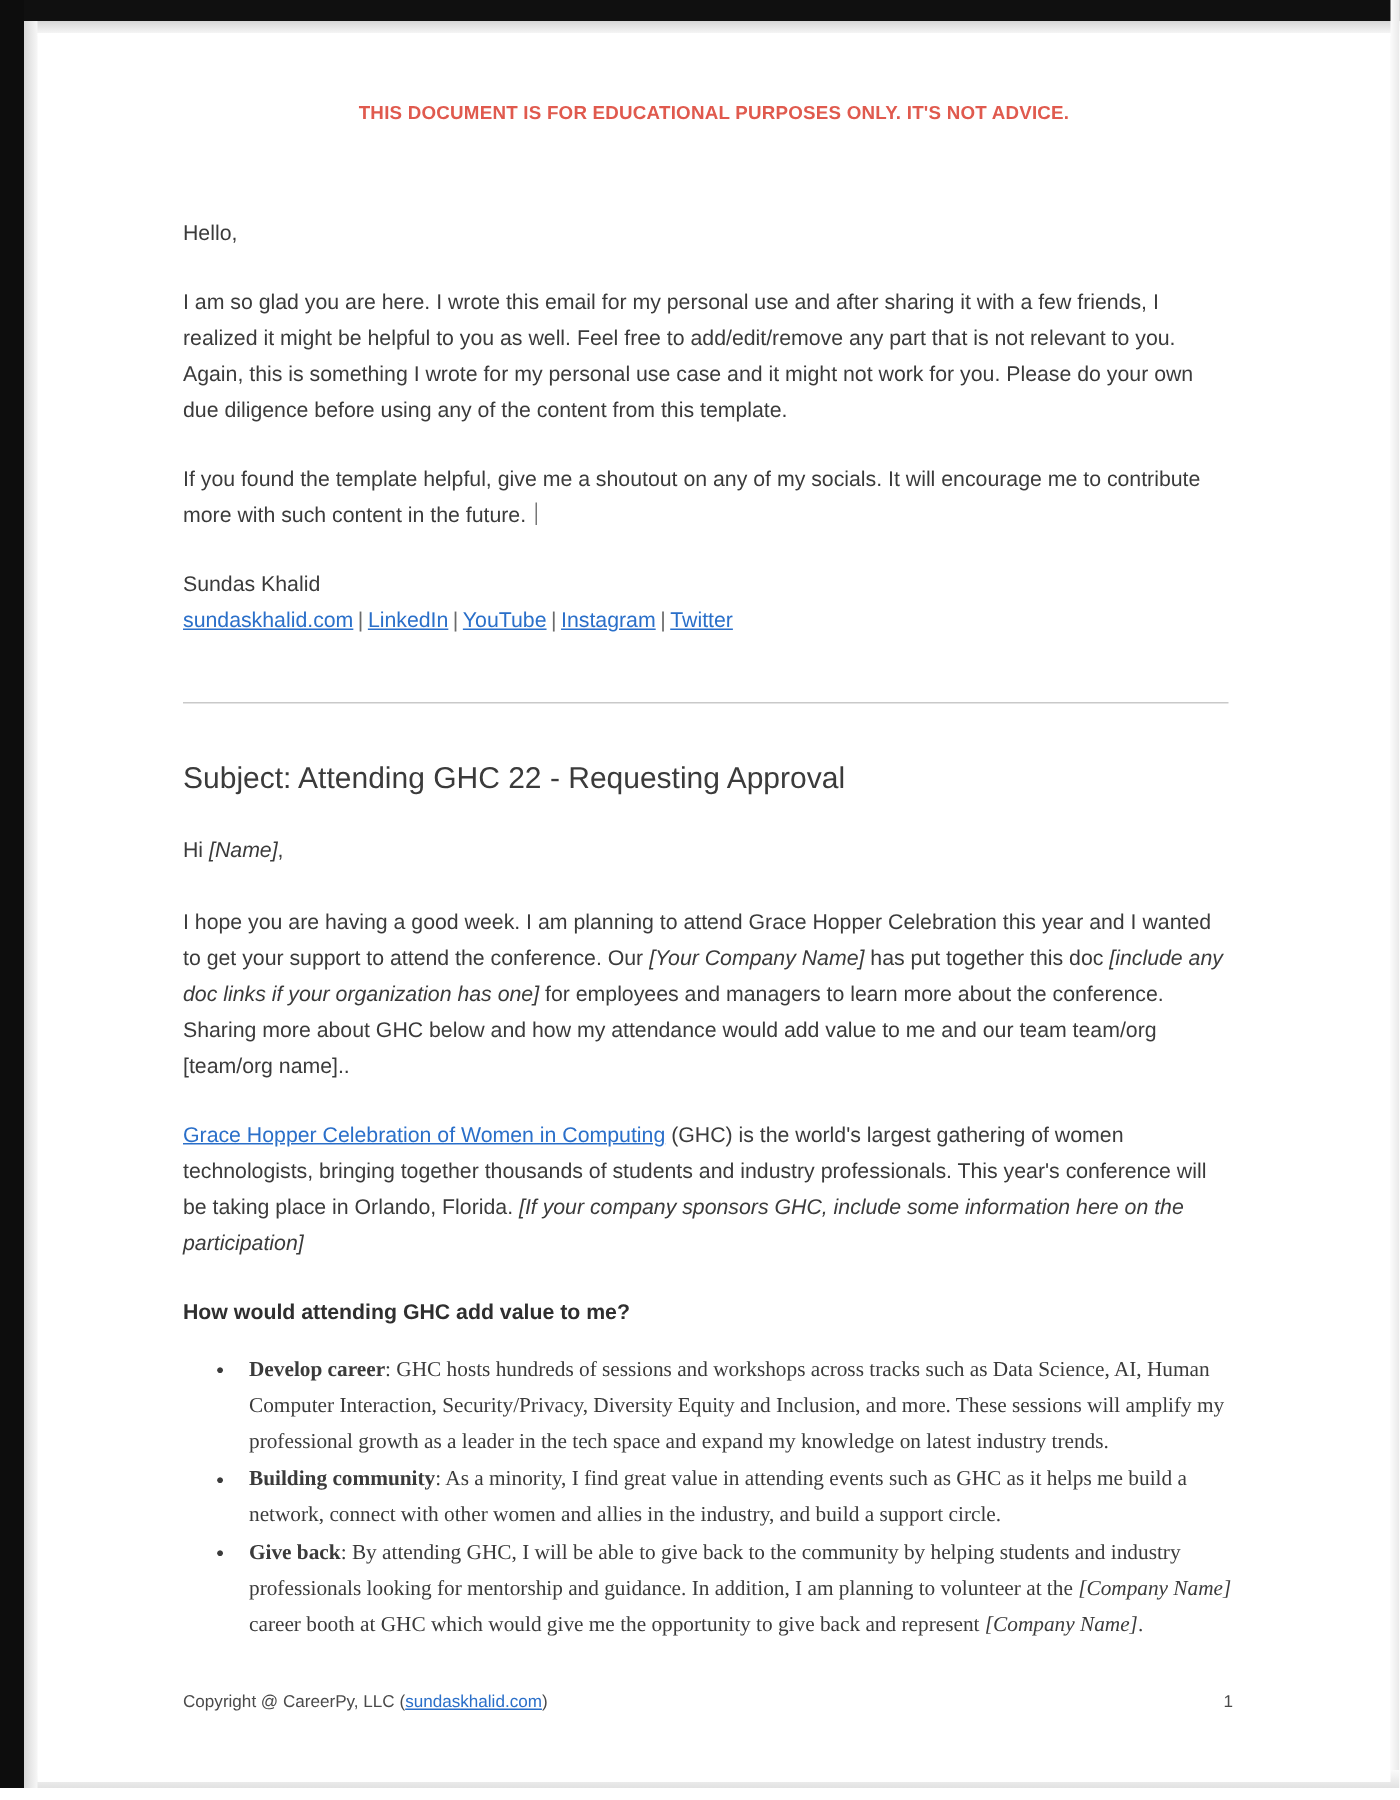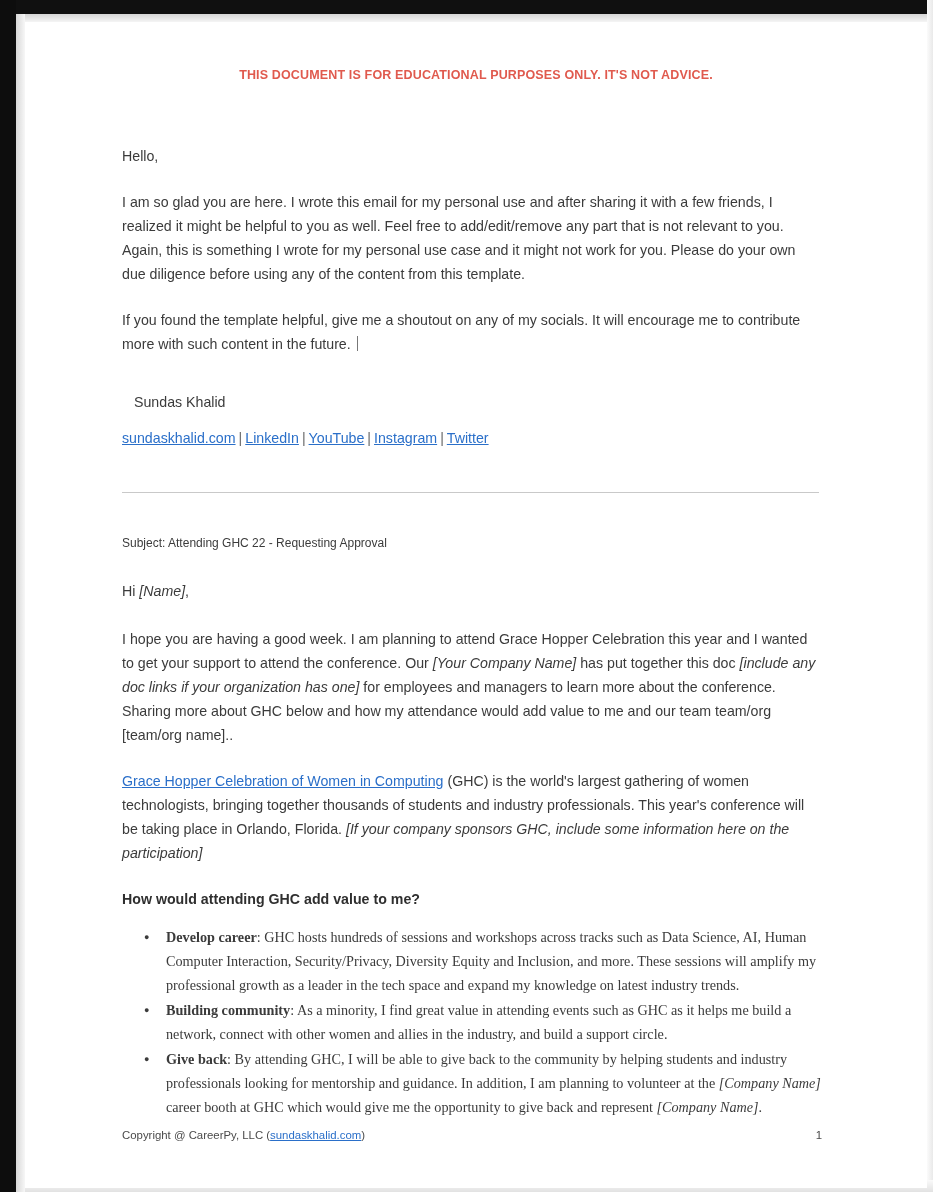--- a/index.html
+++ b/index.html
@@ -89,21 +89,21 @@
 
   p.para {
     margin: 0 0 22px 0;
     font-size: 14.2px;
     line-height: 24px;
     color: #3b3b3b;
   }
   p.tight { margin-bottom: 0; }
 
   .sig-name {
-    margin: 12px;
+    margin: 0;
     font-size: 14.2px;
     line-height: 24px;
     color: #3b3b3b;
   }
   .sig-links {
     margin: 0;
     font-size: 14.2px;
     line-height: 24px;
     color: #3b3b3b;
   }
@@ -115,21 +115,21 @@
 
   hr.rule {
     border: none;
     border-top: 1px solid #c9c9c9;
     margin: 42px 0 38px 0;
     width: 697px;
   }
 
   .subject {
     margin: 0 0 24px 0;
-    font-size: 12px;
+    font-size: 20px;
     line-height: 24px;
     color: #3b3b3b;
   }
   .greeting {
     margin: 0 0 24px 0;
     font-size: 14.2px;
     line-height: 24px;
     color: #3b3b3b;
   }
   .ital { font-style: italic; text-align: center; }

